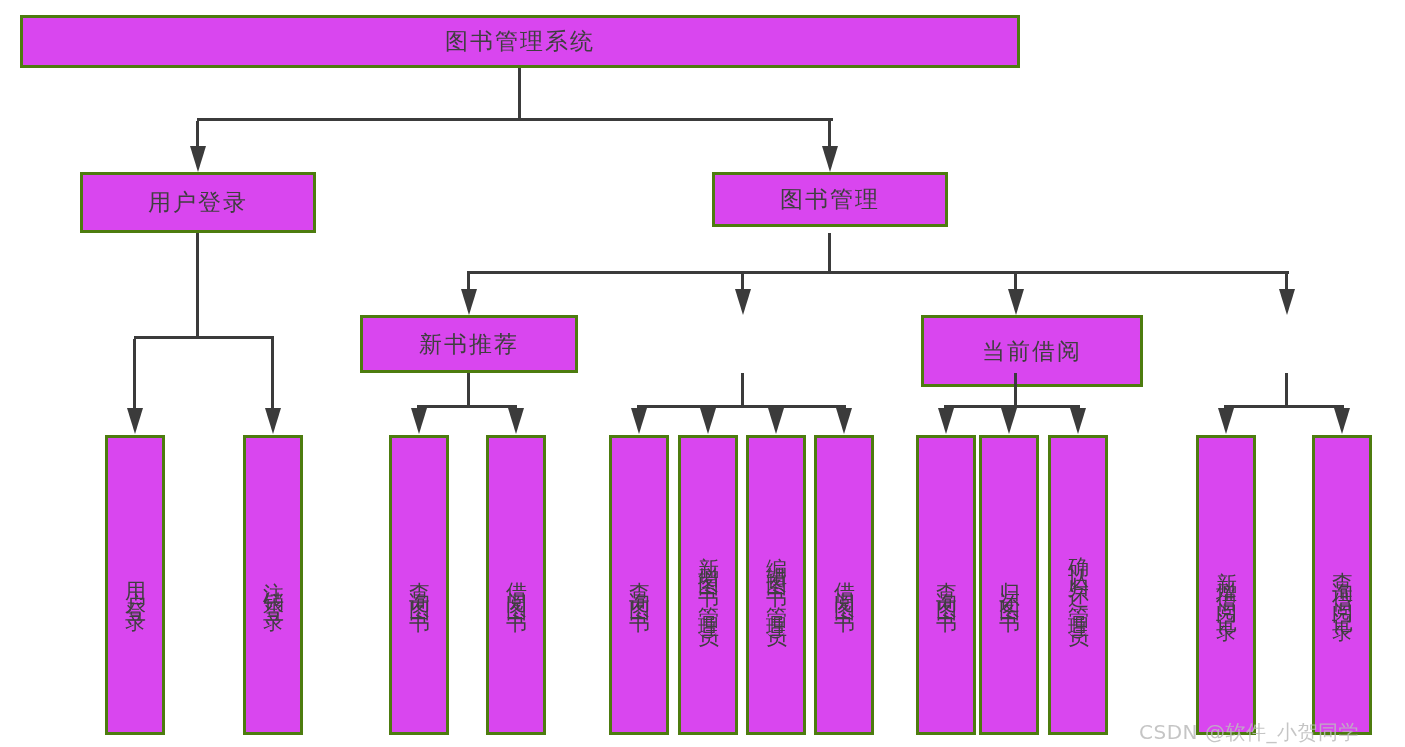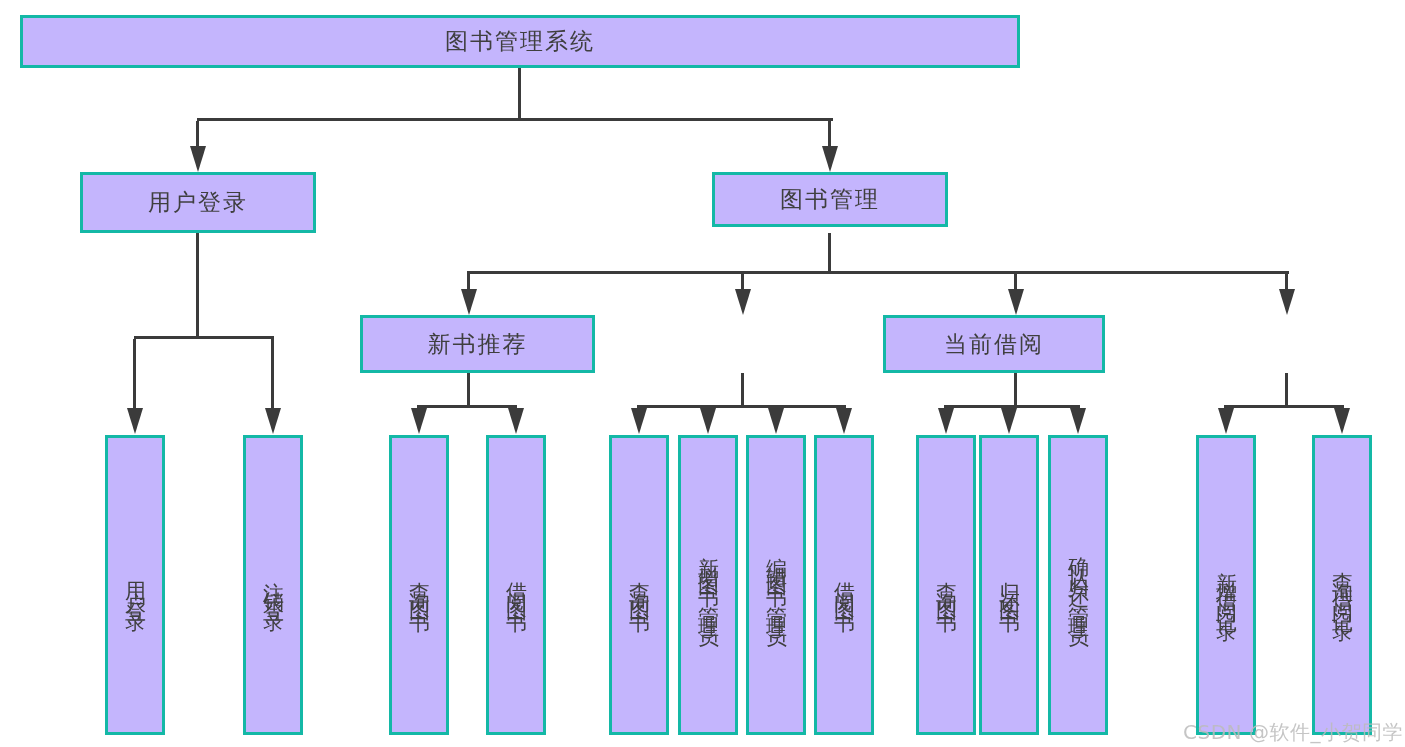--- a/index.html
+++ b/index.html
@@ -5,22 +5,22 @@
   html,body { margin:0; padding:0; background:#ffffff; }
   .canvas {
     position:relative;
     width:1405px; height:747px;
     background:#ffffff;
     font-family:"DejaVu Sans","Liberation Sans",sans-serif;
     overflow:hidden;
   }
   .box {
     position:absolute;
-    background:#c4b5fd;
-    border:3px solid #14b8a6;
+    background:#d946ef;
+    border:3px solid #4d7c0f;
     box-sizing:border-box;
     display:flex; align-items:center; justify-content:center;
     color:#3f3f3f;
   }
   .box.h { font-size:23px; letter-spacing:2px; white-space:nowrap; }
   .box.v .vtext {
     writing-mode:vertical-rl;
     font-size:21px;
     letter-spacing:10px;
     line-height:1;
@@ -28,43 +28,43 @@
   }
   .line { position:absolute; background:#3b3b3b; }
   .arrow {
     position:absolute; width:0; height:0;
     border-left:8px solid transparent;
     border-right:8px solid transparent;
     border-top:26px solid #3b3b3b;
   }
   .watermark {
     position:absolute;
-    left:1183px; top:719px;
+    left:1139px; top:719px;
     font-size:20px;
     color:#bcbcbc;
     letter-spacing:0.5px;
     white-space:nowrap;
     opacity:0.85;
   }
 </style>
 </head>
 <body>
 
 <div class="canvas">
 
   <div class="box h" style="left:20px;top:15px;width:1000px;height:53px;">图书管理系统</div>
 
   <div class="box h" style="left:80px;top:172px;width:236px;height:61px;">用户登录</div>
 
   <div class="box h" style="left:712px;top:172px;width:236px;height:55px;">图书管理</div>
 
-  <div class="box h" style="left:360px;top:315px;width:235px;height:58px;">新书推荐</div>
+  <div class="box h" style="left:360px;top:315px;width:218px;height:58px;">新书推荐</div>
 
 
-  <div class="box h" style="left:883px;top:315px;width:222px;height:58px;">当前借阅</div>
+  <div class="box h" style="left:921px;top:315px;width:222px;height:72px;">当前借阅</div>
 
 
   <div class="box v" style="left:105px;top:435px;width:60px;height:300px;">
     <span class="vtext">用户登录</span>
   </div>
   <div class="box v" style="left:243px;top:435px;width:60px;height:300px;">
     <span class="vtext">注销登录</span>
   </div>
 
   <div class="box v" style="left:389px;top:435px;width:60px;height:300px;">

